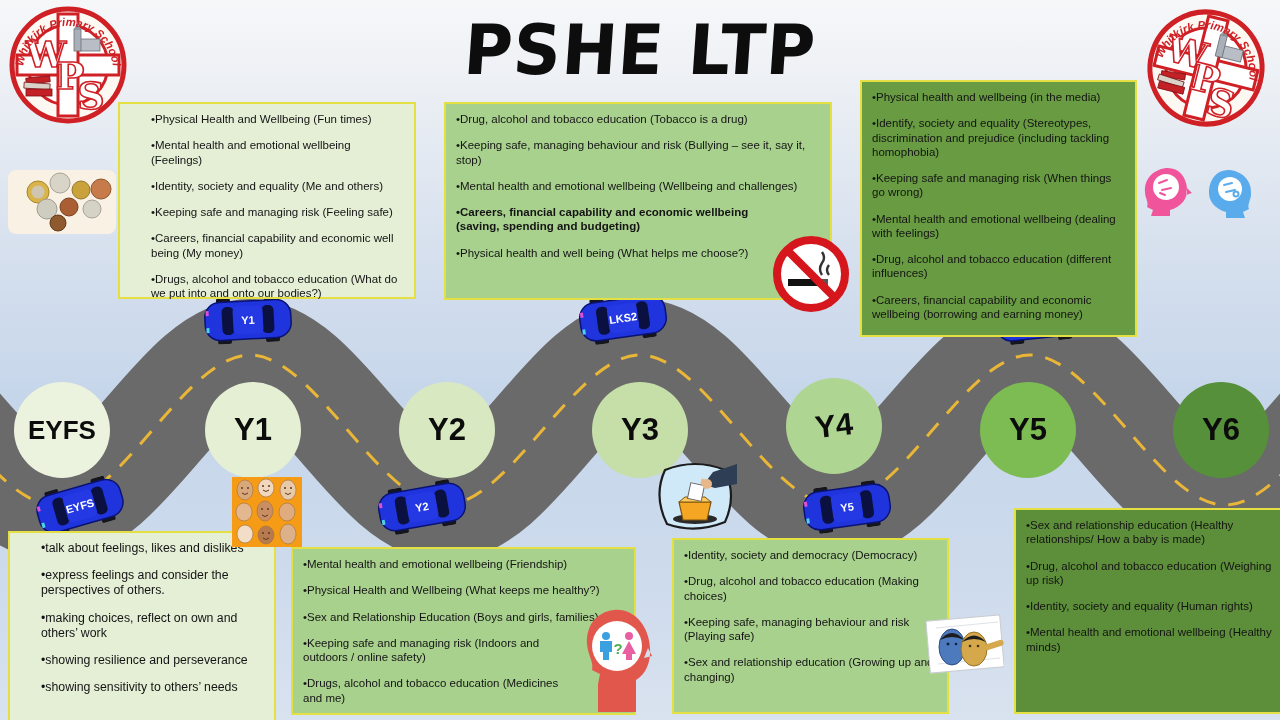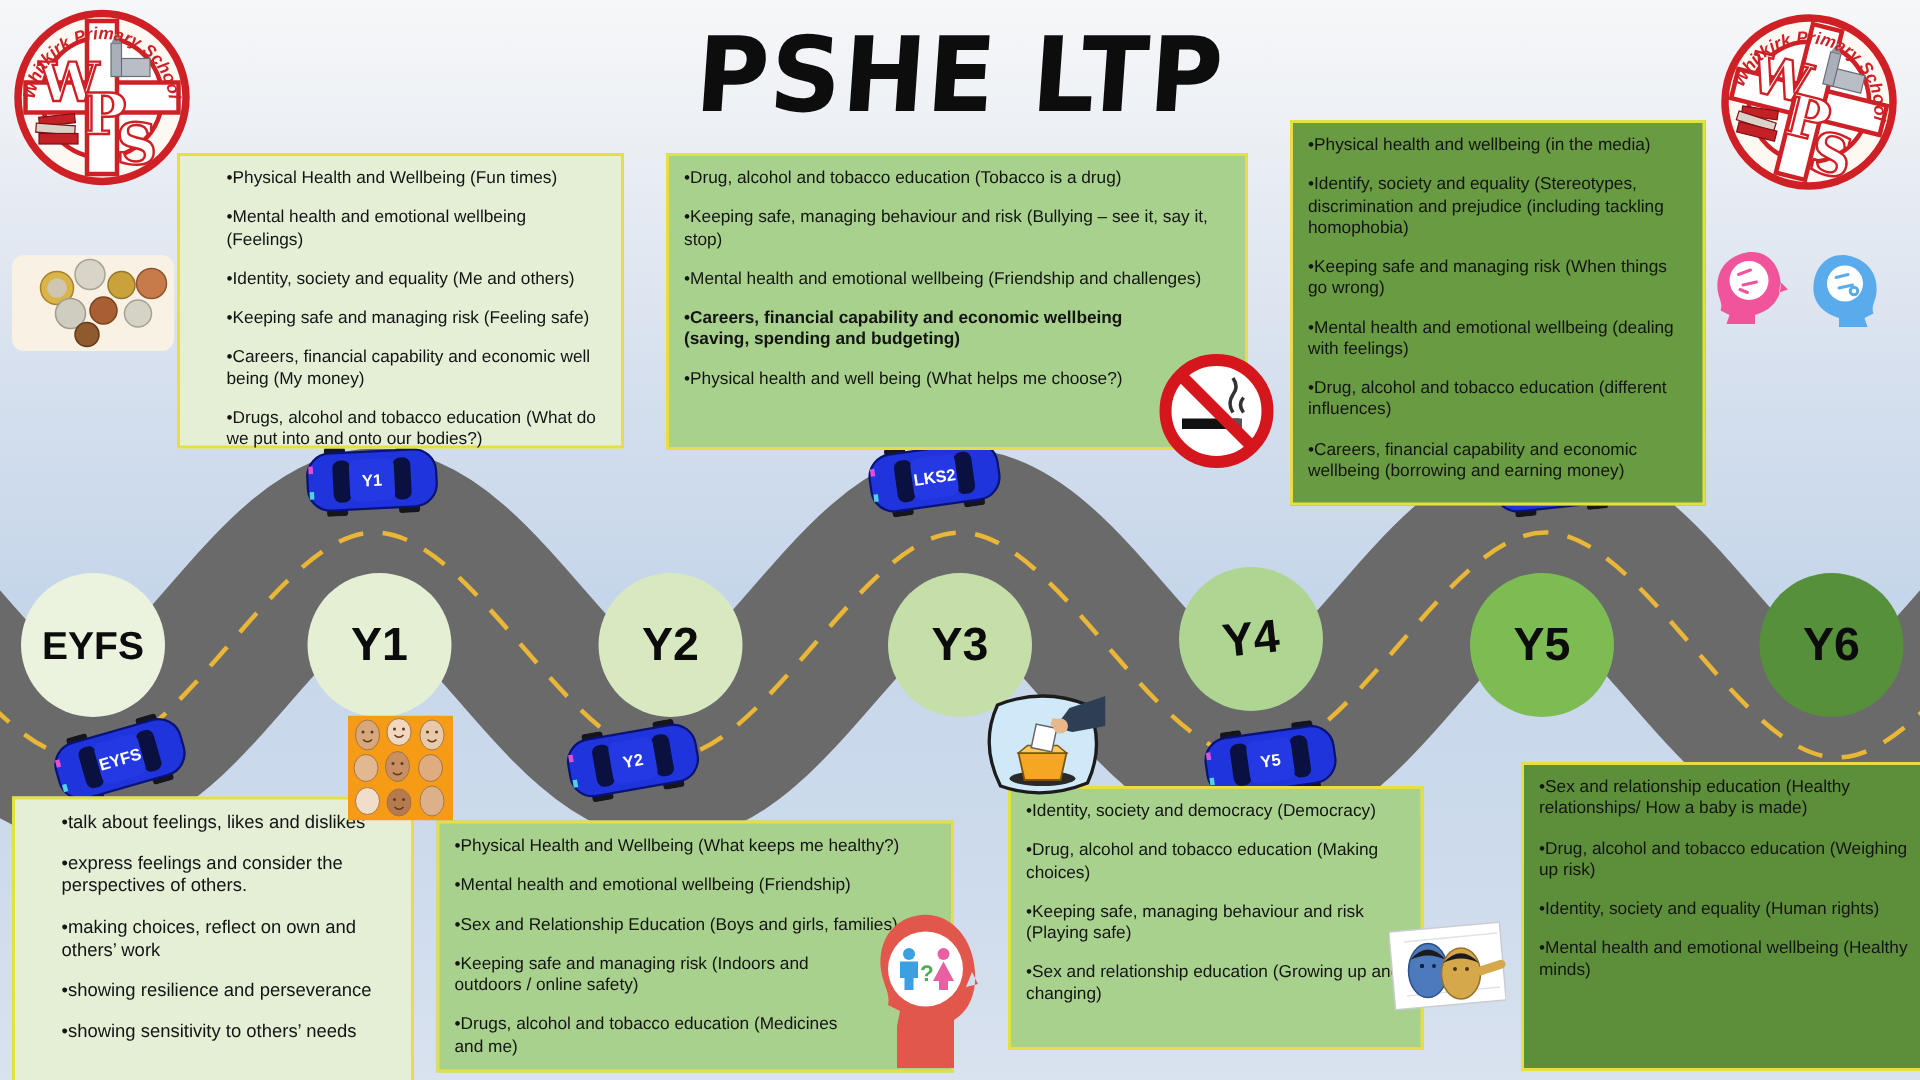--- a/index.html
+++ b/index.html
@@ -18,21 +18,21 @@
   .box .bullet:last-child{margin-bottom:0;}
   .box-pale{background:#e4efd6;padding-left:31px;}
   .box-med{background:#a9d18e;}
   .box-dark{background:#689b42;margin-top:40px;}
   .box-dark2{background:#5d8f3a;}
   #box-y1{left:118px;top:102px;width:298px;height:197px;}
   #box-lks2{left:444px;top:102px;width:388px;height:198px;}
   #box-uks2{left:860px;top:40px;width:277px;height:257px;}
   #box-eyfs{left:8px;top:531px;width:268px;height:206px;font-size:12.3px;}
   #box-y2{left:291px;top:547px;width:345px;height:168px;}
-  #box-y5{left:672px;top:524px;width:277px;height:176px;}
+  #box-y5{left:672px;top:538px;width:277px;height:176px;}
   #box-y6{left:1014px;top:508px;width:283px;height:206px;}
   
   #road{left:0;top:0;z-index:1;pointer-events:none;}
   
   .milestone{width:96px;height:96px;border-radius:50%;display:flex;align-items:center;justify-content:center;
     font-weight:bold;font-size:31px;color:#0c0c0c;z-index:2;}
   .milestone.small{font-size:26px;}
   
   .car{width:90px;height:46px;z-index:3;}
   .car svg{display:block;}
@@ -232,21 +232,21 @@
     <div class="bullet">•Mental health and emotional wellbeing (Feelings)</div>
     <div class="bullet">•Identity, society and equality (Me and others)</div>
     <div class="bullet">•Keeping safe and managing risk (Feeling safe)</div>
     <div class="bullet">•Careers, financial capability and economic well being (My money)</div>
     <div class="bullet">•Drugs, alcohol and tobacco education (What do we put into and onto our bodies?)</div>
   </div>
 
   <div id="box-lks2" class="abs box box-med z4">
     <div class="bullet">•Drug, alcohol and tobacco education (Tobacco is a drug)</div>
     <div class="bullet">•Keeping safe, managing behaviour and risk (Bullying – see it, say it, stop)</div>
-    <div class="bullet">•Mental health and emotional wellbeing (Friendship and challenges)</div>
+    <div class="bullet">•Mental health and emotional wellbeing (Wellbeing and challenges)</div>
     <div class="bullet" style="max-width:300px;font-weight:bold;">•Careers, financial capability and economic wellbeing (saving, spending and budgeting)</div>
     <div class="bullet">•Physical health and well being (What helps me choose?)</div>
   </div>
 
   <div id="box-uks2" class="abs box box-dark z4">
     <div class="bullet">•Physical health and wellbeing (in the media)</div>
     <div class="bullet">•Identify, society and equality (Stereotypes, discrimination and prejudice (including tackling homophobia)</div>
     <div class="bullet">•Keeping safe and managing risk (When things go wrong)</div>
     <div class="bullet">•Mental health and emotional wellbeing (dealing with feelings)</div>
     <div class="bullet">•Drug, alcohol and tobacco education (different influences)</div>
@@ -255,22 +255,22 @@
 
   <div id="box-eyfs" class="abs box box-pale z4">
     <div class="bullet">•talk about feelings, likes and dislikes</div>
     <div class="bullet">•express feelings and consider the perspectives of others.</div>
     <div class="bullet">•making choices, reflect on own and others’ work</div>
     <div class="bullet">•showing resilience and perseverance</div>
     <div class="bullet">•showing sensitivity to others’ needs</div>
   </div>
 
   <div id="box-y2" class="abs box box-med z4">
+    <div class="bullet">•Mental health and emotional wellbeing (Friendship)</div>
     <div class="bullet">•Physical Health and Wellbeing (What keeps me healthy?)</div>
-    <div class="bullet">•Mental health and emotional wellbeing (Friendship)</div>
     <div class="bullet">•Sex and Relationship Education (Boys and girls, families)</div>
     <div class="bullet" style="max-width:250px;">•Keeping safe and managing risk (Indoors and outdoors / online safety)</div>
     <div class="bullet" style="max-width:270px;">•Drugs, alcohol and tobacco education (Medicines and me)</div>
   </div>
 
   <div id="box-y5" class="abs box box-med z4">
     <div class="bullet">•Identity, society and democracy (Democracy)</div>
     <div class="bullet">•Drug, alcohol and tobacco education (Making choices)</div>
     <div class="bullet">•Keeping safe, managing behaviour and risk (Playing safe)</div>
     <div class="bullet">•Sex and relationship education (Growing up and changing)</div>

